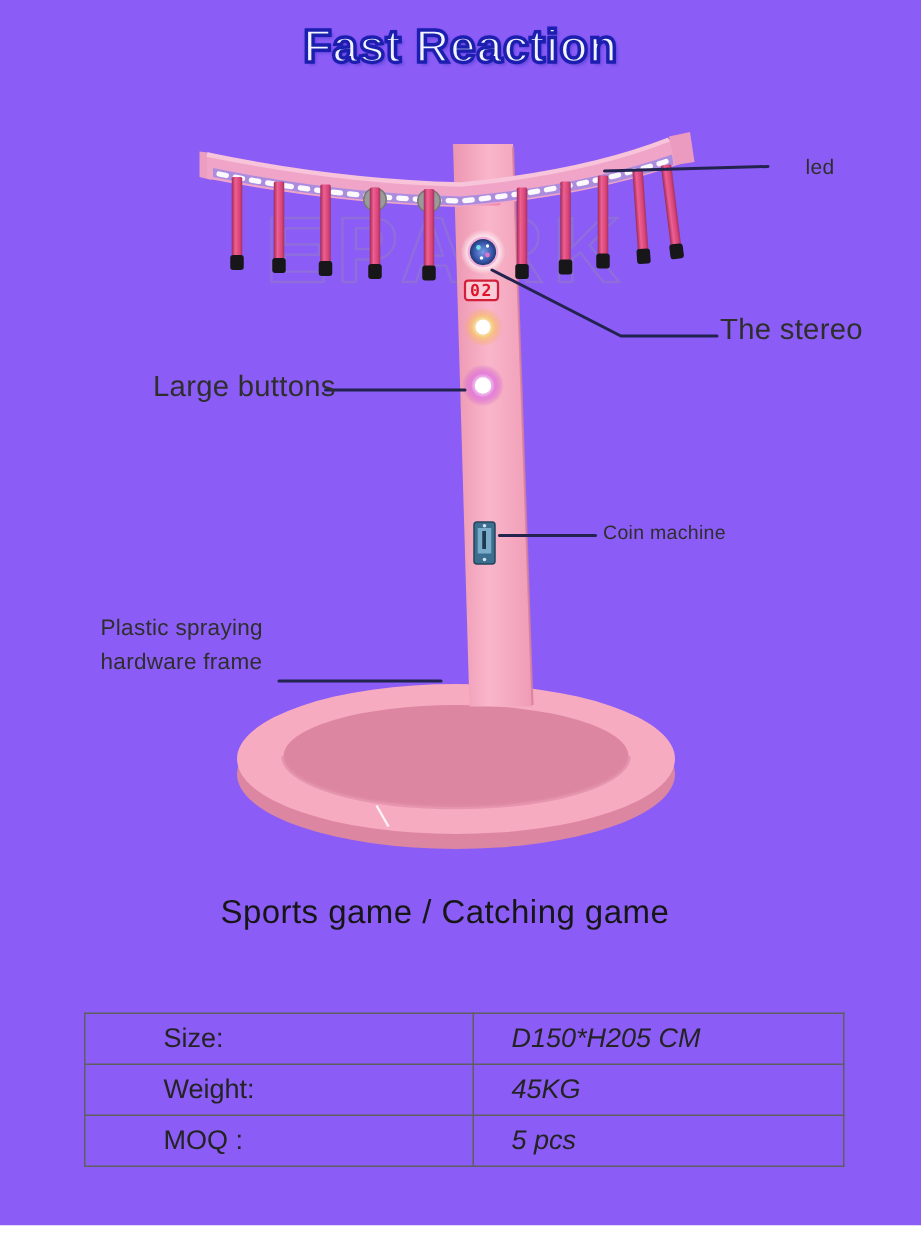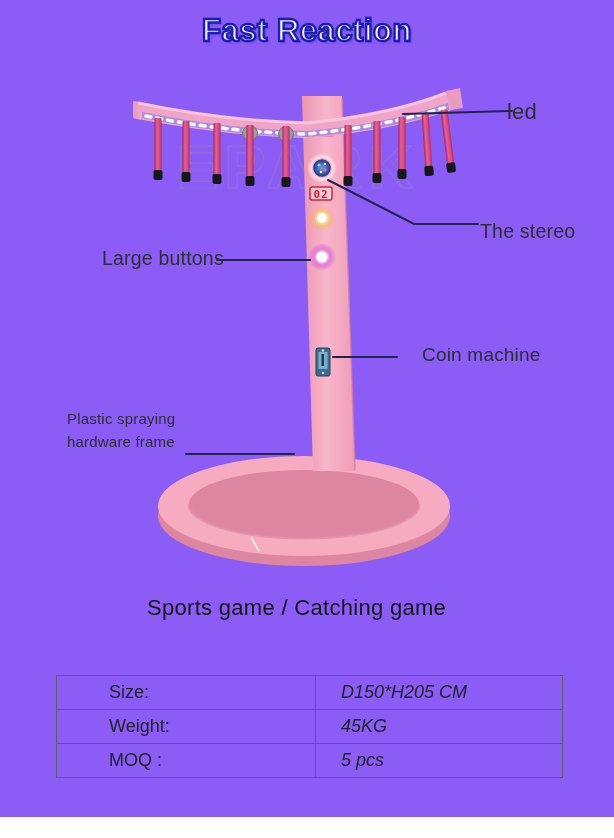--- a/index.html
+++ b/index.html
@@ -11,24 +11,24 @@
          font-weight:bold;font-size:31px;letter-spacing:.5px;
          color:#f2f4ff;
          -webkit-text-stroke:2.3px #1c1eb0;
          text-shadow:0 0 1px #1c1eb0,0 0 2px rgba(28,30,176,.65),2px 2px 2px rgba(28,30,176,.30);}
 
   
   #machine-layer{position:absolute;left:0;top:88px;width:614px;height:480px;}
 
   
   .ann{position:absolute;color:#2e2e2e;font-weight:400;letter-spacing:.2px;line-height:23px;}
-  #ann-led{left:507px;top:100px;font-size:22px;}
-  #ann-stereo{left:480px;top:220px;font-size:19.5px;}
+  #ann-led{left:537px;top:100px;font-size:14px;}
+  #ann-stereo{left:480px;top:209px;font-size:19.5px;}
   #ann-large-buttons{left:102px;top:247px;font-size:19.5px;}
-  #ann-coin-machine{left:402px;top:343px;font-size:19px;margin-left:20px;}
+  #ann-coin-machine{left:402px;top:343px;font-size:13px;}
   #ann-frame{left:67px;top:407px;font-size:15px;}
 
   
   .caption{position:absolute;left:147px;top:594px;color:#161616;font-size:22px;line-height:28px;letter-spacing:.3px;}
 
   
   .spec{position:absolute;left:56px;top:675px;width:507px;border-collapse:collapse;
         font-size:18px;color:#232323;}
   .spec td{border:1px solid #5f5f5f;height:33px;padding:0;}
   .spec td.lbl{width:206px;padding-left:52px;}

